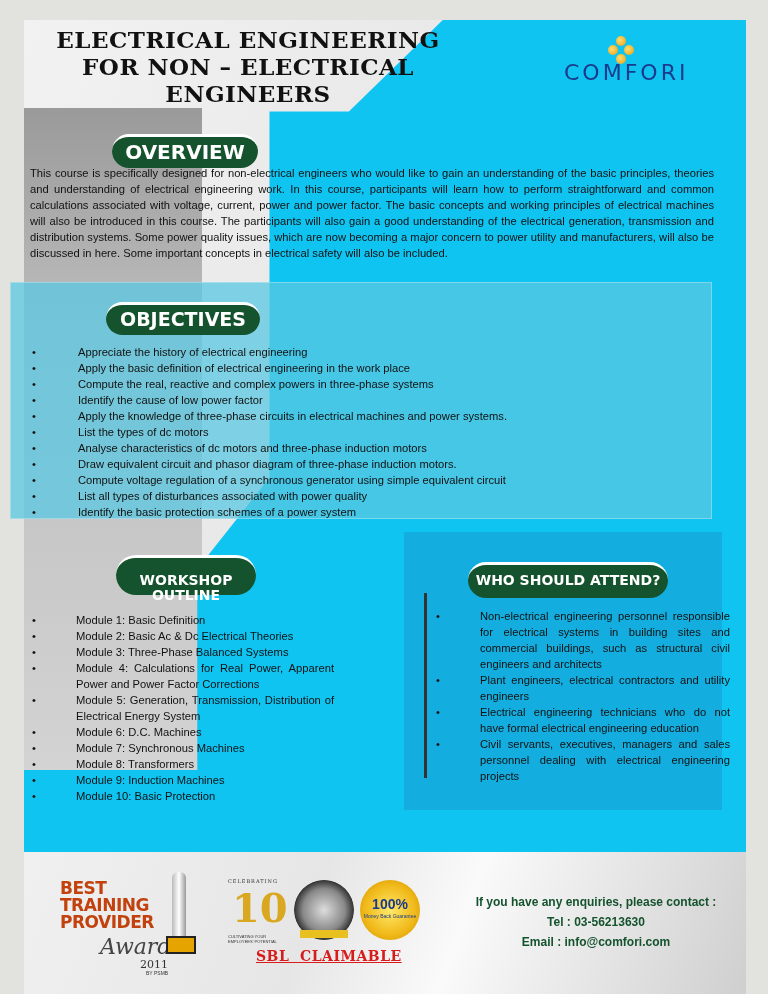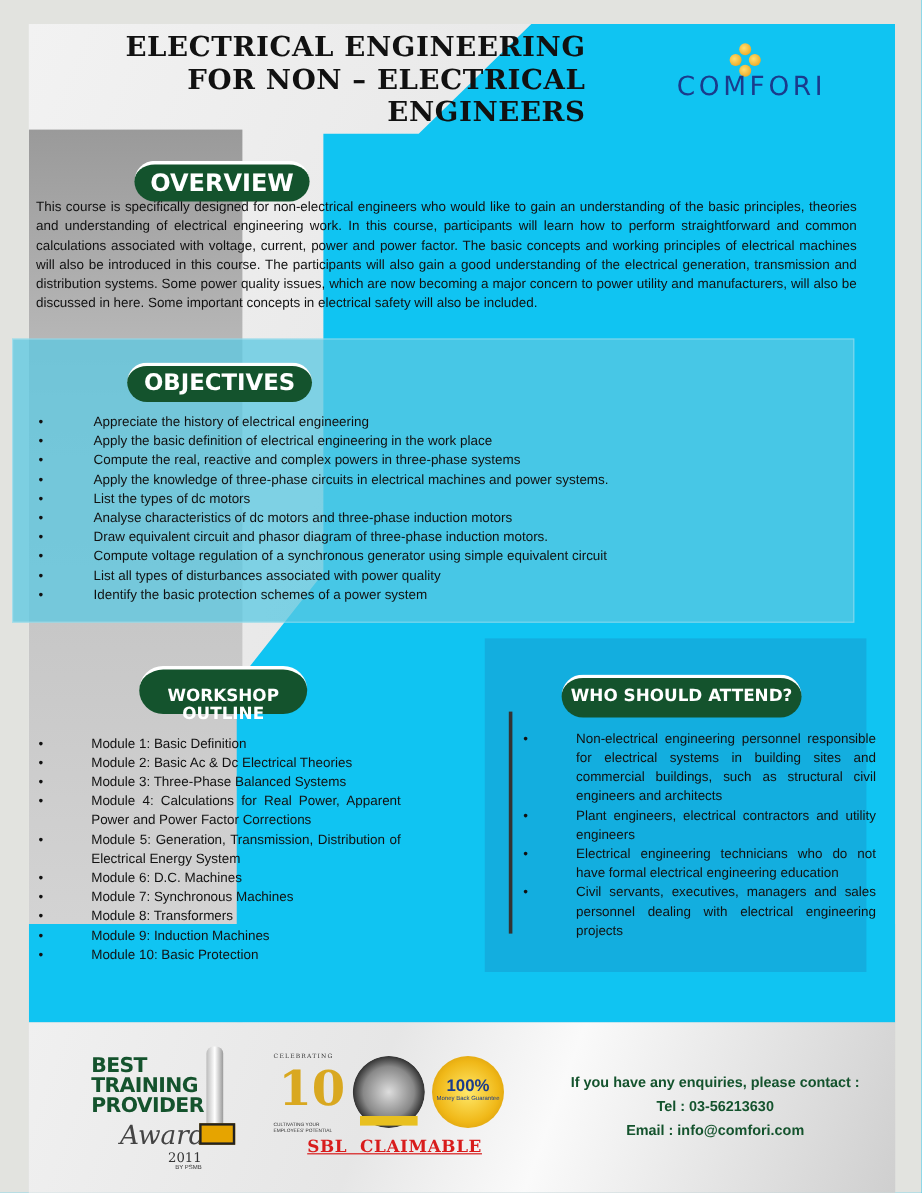--- a/index.html
+++ b/index.html
@@ -22,21 +22,21 @@
     position: absolute; left: 0; top: 0; width: 100%; height: 832px;
     background: #10c4f2;
     clip-path: polygon(58% 0, 100% 0, 100% 100%, 0 100%, 0 100%, 24% 100%, 24% 66%, 34% 55%, 34% 11%, 45% 11%);
   }
   .blue-strip {
     position: absolute; left: 0; top: 750px; width: 100%; height: 82px;
     background: #10c4f2;
   }
   .title {
     position: absolute; left: 8px; top: 26px; width: 480px;
-    text-align: right;
+    text-align: center;
     font-family: "DejaVu Serif", serif; font-weight: bold;
     font-size: 23px; line-height: 27px; color: #111;
     letter-spacing: 0.5px;
     text-transform: uppercase;
   }
   .logo { position: absolute; left: 560px; top: 20px; width: 180px; height: 50px; margin-top: 16px; }
   .logo-dots { position: absolute; left: 46px; top: 0; width: 30px; height: 36px; }
   .logo-dots span {
     position: absolute; width: 10px; height: 10px; border-radius: 50%;
     background: radial-gradient(circle at 40% 40%, #ffe070, #e89a10);
@@ -85,22 +85,22 @@
     position: absolute; left: 480px; top: 608px; width: 250px;
     font-size: 11.2px; line-height: 16px; color: #111; text-align: justify;
   }
   .who-list li::before { left: -44px; }
   .footer-band {
     position: absolute; left: 0; top: 832px; width: 100%; height: 142px;
     background: linear-gradient(110deg, #f0f0f0 0%, #e6e6e6 40%, #fafafa 60%, #cfcfcf 100%);
   }
   .award { position: absolute; left: 60px; top: 866px; width: 150px; height: 110px; }
   .award .best {
-    position: absolute; left: 16px; top: 14px; font-family: "DejaVu Sans", sans-serif;
-    font-weight: bold; font-size: 17px; line-height: 17px; color: #14532d; letter-spacing: -0.5px;
+    position: absolute; left: 0; top: 14px; font-family: "DejaVu Sans", sans-serif;
+    font-weight: bold; font-size: 17px; line-height: 17px; color: #c2410c; letter-spacing: -0.5px;
   }
   .award .script {
     position: absolute; left: 40px; top: 68px; font-family: "DejaVu Serif", serif;
     font-style: italic; font-size: 22px; color: #444;
   }
   .award .year { position: absolute; left: 80px; top: 92px; font-family: "DejaVu Serif", serif; font-size: 11px; color: #333; }
   .award .by { position: absolute; left: 86px; top: 104px; font-size: 5px; color: #333; }
   .trophy { position: absolute; left: 112px; top: 6px; width: 14px; height: 70px;
     background: linear-gradient(90deg,#bbb,#fff,#999); border-radius: 6px 6px 2px 2px; }
   .trophy-base { position: absolute; left: 106px; top: 70px; width: 26px; height: 14px; background: #e6a400; border: 2px solid #222; }
@@ -156,20 +156,21 @@
 <div class="overview-text">This course is specifically designed for non-electrical engineers who would like to gain an understanding of the basic principles, theories and understanding of electrical engineering work. In this course, participants will learn how to perform straightforward and common calculations associated with voltage, current, power and power factor. The basic concepts and working principles of electrical machines will also be introduced in this course. The participants will also gain a good understanding of the electrical generation, transmission and distribution systems. Some power quality issues, which are now becoming a major concern to power utility and manufacturers, will also be discussed in here. Some important concepts in electrical safety will also be included.</div>
 
 <div class="obj-box"></div>
 <div class="pill" style="left:106px;top:302px;width:154px;height:33px;font-size:19px;line-height:29px;">
   <span class="txt">OBJECTIVES</span>
 </div>
 <ul class="bl obj-list">
   <li>Appreciate the history of electrical engineering</li>
   <li>Apply the basic definition of electrical engineering in the work place</li>
   <li>Compute the real, reactive and complex powers in three-phase systems</li>
+  <li>Identify the cause of low power factor</li>
   <li>Apply the knowledge of three-phase circuits in electrical machines and power systems.</li>
   <li>List the types of dc motors</li>
   <li>Analyse characteristics of dc motors and three-phase induction motors</li>
   <li>Draw equivalent circuit and phasor diagram of three-phase induction motors.</li>
   <li>Compute voltage regulation of a synchronous generator using simple equivalent circuit</li>
   <li>List all types of disturbances associated with power quality</li>
   <li>Identify the basic protection schemes of a power system</li>
 </ul>
 
 <div class="pill" style="left:116px;top:555px;width:140px;height:40px;font-size:14px;line-height:15px;padding-top:15px;">

